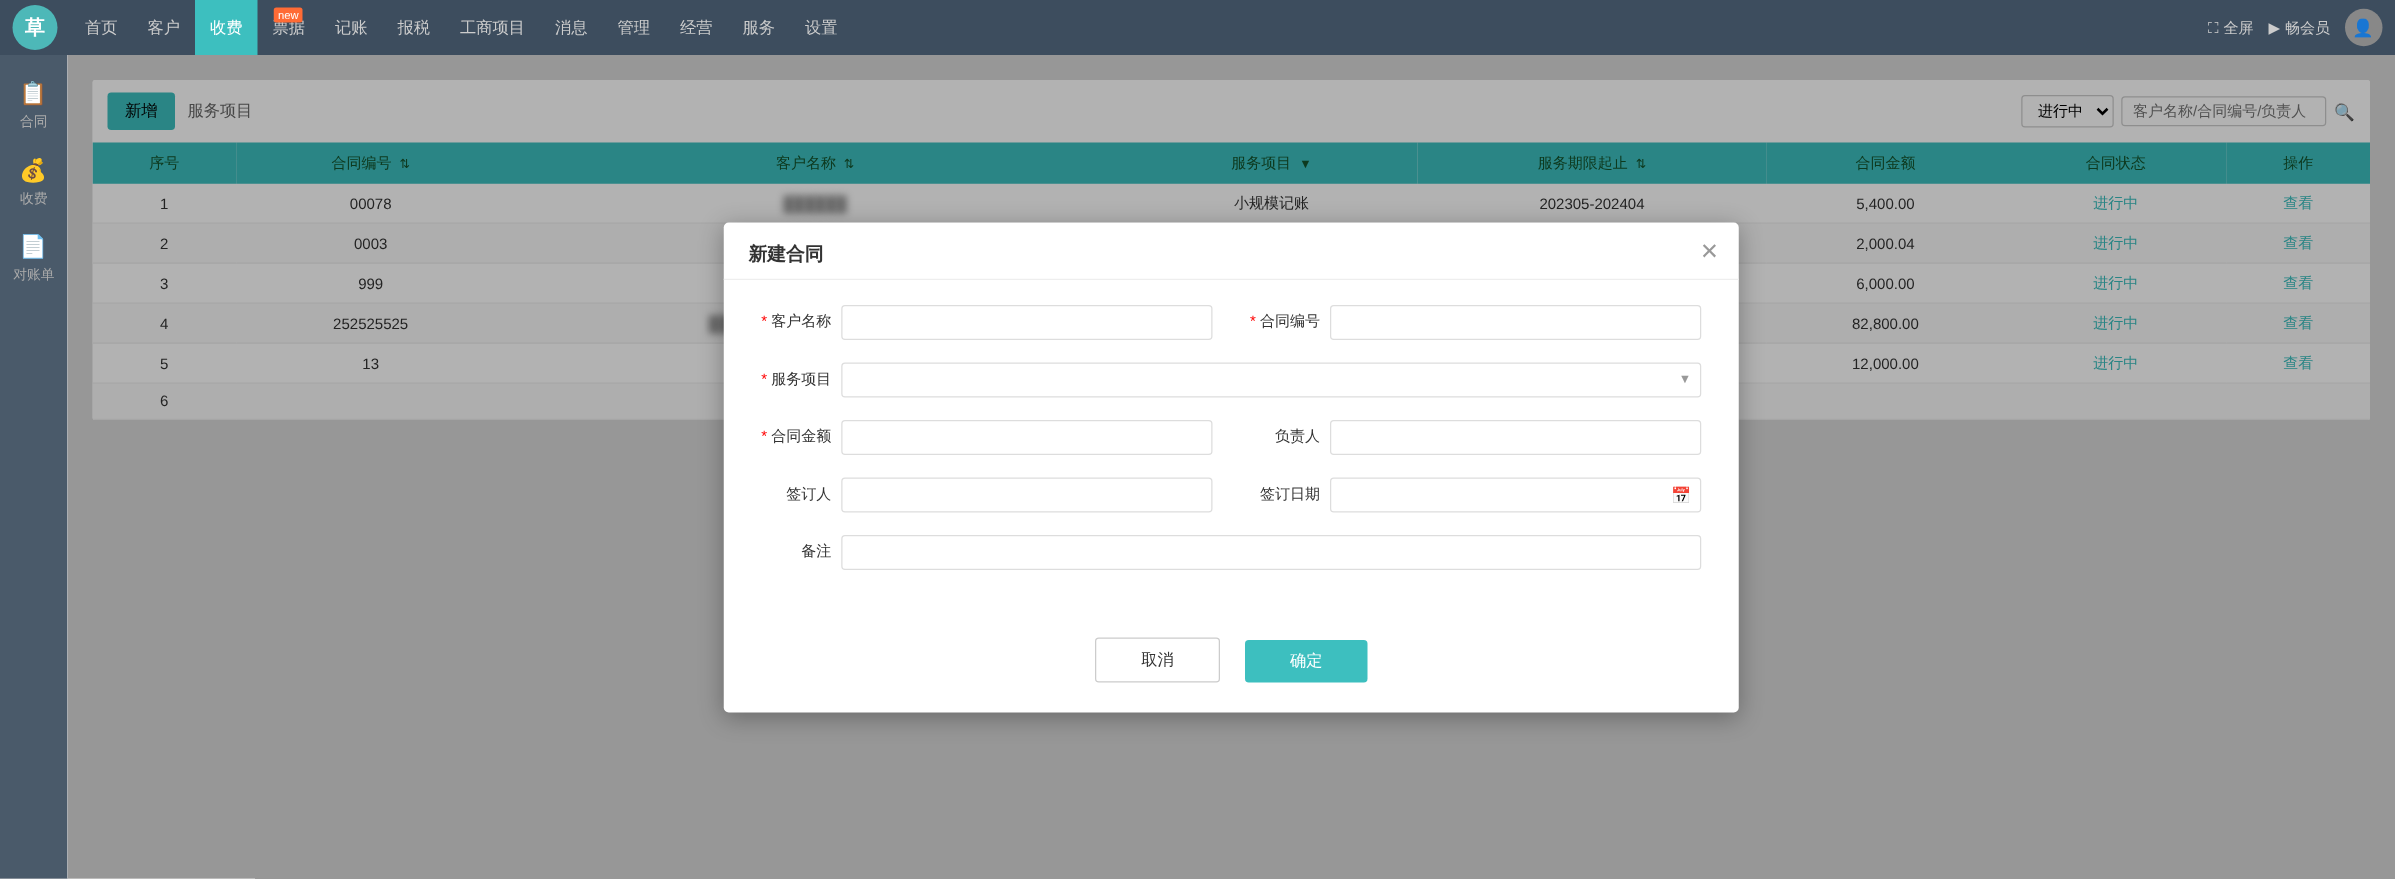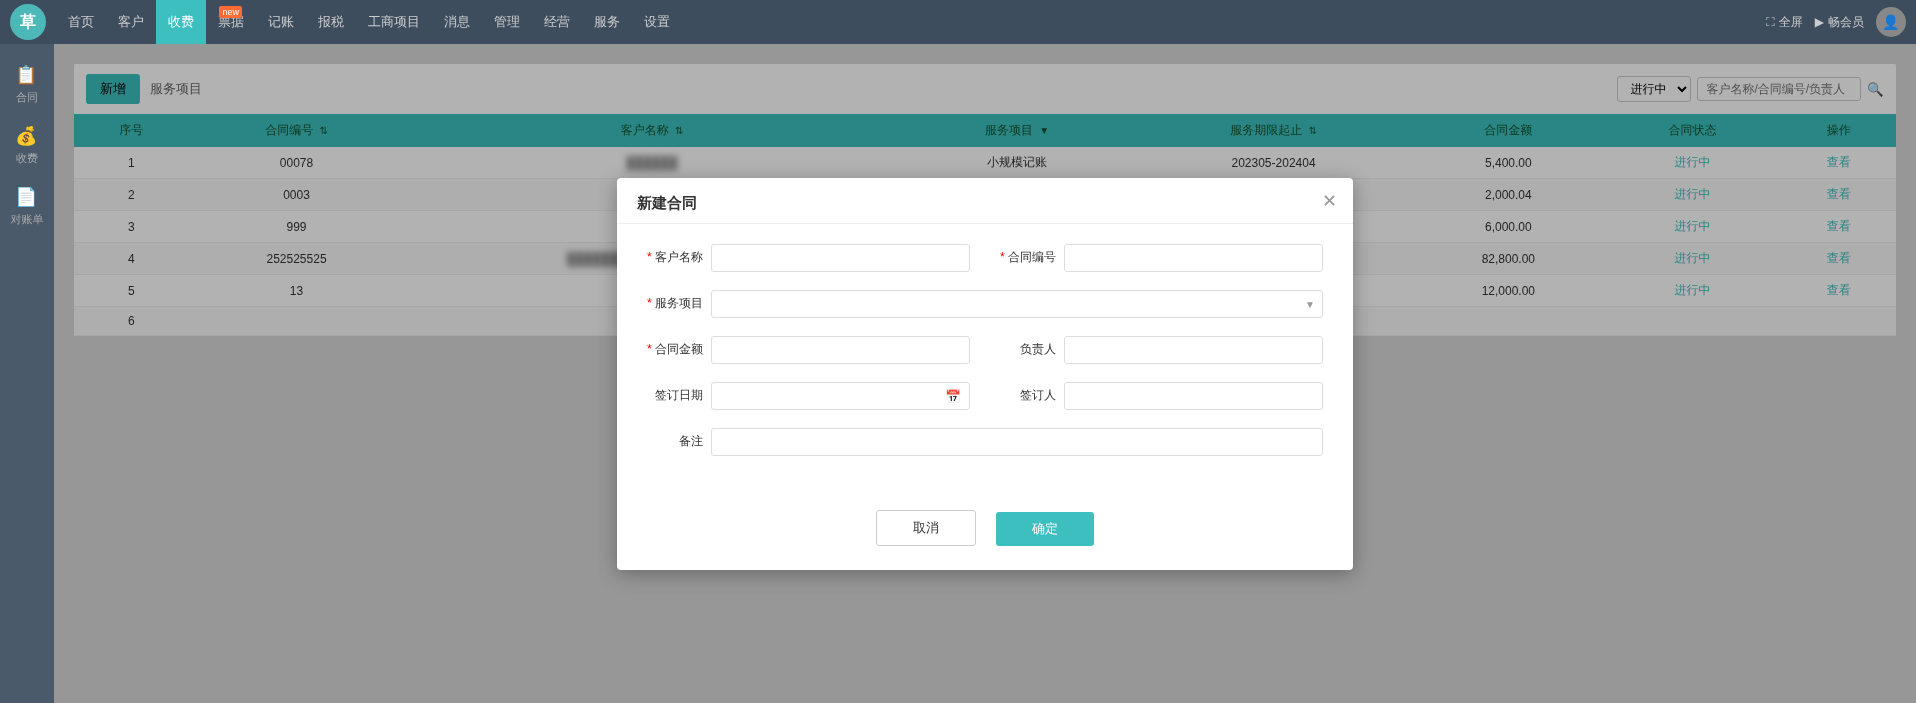--- a/index.html
+++ b/index.html
@@ -196,21 +196,21 @@
       top: 0; left: 0; right: 0; bottom: 0;
       background: rgba(0,0,0,0.3);
       display: flex;
       align-items: center;
       justify-content: center;
       z-index: 200;
     }
     .modal {
       background: white;
       border-radius: 4px;
-      width: 736px;
+      width: 812px;
       padding: 0;
       box-shadow: 0 4px 20px rgba(0,0,0,0.3);
       position: relative;
     }
     .modal-header {
       padding: 16px 20px 10px;
       font-size: 15px;
       font-weight: bold;
       color: #333;
       border-bottom: 1px solid #eee;
@@ -529,30 +529,30 @@
               <input class="form-input" type="text" style="">
             </div>
             <div class="form-field">
               <label class="form-label">负责人</label>
               <input class="form-input" type="text" style="">
             </div>
           </div>
 
           <div class="form-row">
             <div class="form-field">
+              <label class="form-label">签订人</label>
+              <input class="form-input" type="text" style="">
+            </div>
+            <div class="form-field">
               <label class="form-label">签订日期</label>
               <div class="date-input-wrapper">
                 <input class="form-input" type="text" style="">
                 <span class="date-icon">📅</span>
               </div>
             </div>
-            <div class="form-field">
-              <label class="form-label">签订人</label>
-              <input class="form-input" type="text" style="">
-            </div>
           </div>
 
           <div class="form-row">
             <div class="form-field">
               <label class="form-label">备注</label>
               <input class="form-input" type="text" style="width: 100%;">
             </div>
           </div>
         </div>
 

